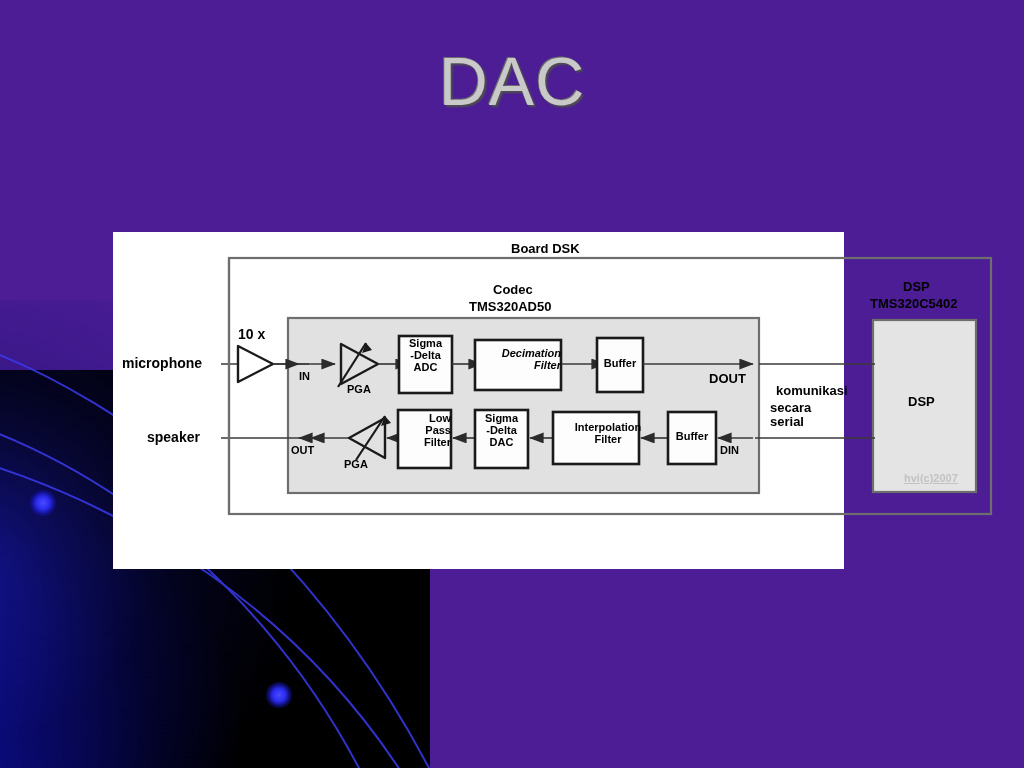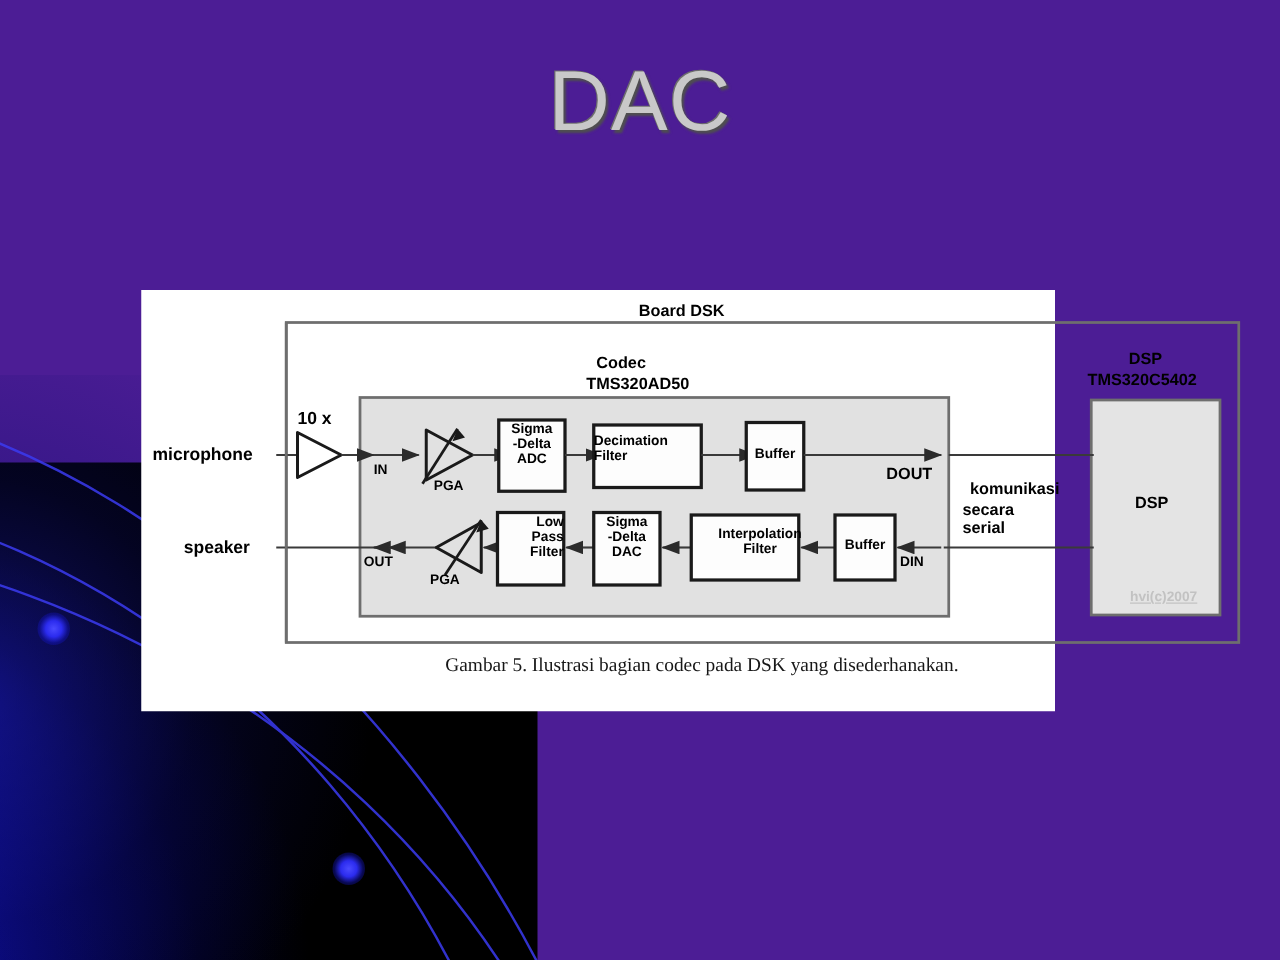--- a/index.html
+++ b/index.html
@@ -140,21 +140,21 @@
 
       <rect x="555" y="180" width="48" height="52" fill="#fdfdfd" stroke="#1a1a1a" stroke-width="2.6"></rect>
       <line x1="640" y1="206" x2="605" y2="206" stroke="#3a3a3a" stroke-width="1.7" marker-end="url(#arl)"></line>
       <line x1="762" y1="206" x2="642" y2="206" stroke="#3a3a3a" stroke-width="1.7"></line>
 
       <line x1="116" y1="26" x2="116" y2="282" stroke="#6e6e6e" stroke-width="2.2"></line>
     </svg>
 
     <div class="lbl" style="left:398px;top:10px;font-size:13px;">Board DSK</div>
 
-    <div class="lbl" style="left:364px;top:51px;font-size:13px;">Codec</div>
+    <div class="lbl" style="left:380px;top:51px;font-size:13px;">Codec</div>
     <div class="lbl" style="left:356px;top:68px;font-size:13px;">TMS320AD50</div>
 
     <div class="lbl" style="left:790px;top:48px;font-size:13px;">DSP</div>
     <div class="lbl" style="left:757px;top:65px;font-size:13px;">TMS320C5402</div>
 
     <div class="lbl" style="left:795px;top:163px;font-size:13px;">DSP</div>
     <div class="wm" style="left:791px;top:240px;text-decoration:underline;">hvi(c)2007</div>
 
     <div class="lbl" style="left:663px;top:152px;font-size:13px;">komunikasi</div>
     <div class="lbl" style="left:657px;top:169px;font-size:13px;">secara serial</div>
@@ -169,21 +169,21 @@
     <div class="lbl" style="left:607px;top:213px;font-size:11px;text-align:right;">DIN</div>
 
     <div class="lbl" style="left:234px;top:152px;font-size:11px;">PGA</div>
     <div class="lbl" style="left:231px;top:227px;font-size:11px;">PGA</div>
 
     <div class="lbl" style="left:286px;top:106px;width:53px;text-align:center;font-size:11px;">
       <div>Sigma</div>
       <div>-Delta</div>
       <div>ADC</div>
     </div>
-    <div class="lbl" style="left:362px;top:116px;width:86px;text-align:left;font-size:11px;">
+    <div class="lbl" style="left:362px;top:116px;width:86px;text-align:right;font-size:11px;font-style:italic;">
       <div>Decimation</div>
       <div>Filter</div>
     </div>
     <div class="lbl" style="left:484px;top:126px;width:46px;text-align:center;font-size:11px;">
       <div>Buffer</div>
     </div>
 
     <div class="lbl" style="left:285px;top:181px;width:53px;text-align:right;font-size:11px;">
       <div>Low</div>
       <div>Pass</div>
@@ -195,16 +195,15 @@
       <div>DAC</div>
     </div>
     <div class="lbl" style="left:452px;top:190px;width:86px;text-align:center;font-size:11px;">
       <div>Interpolation</div>
       <div>Filter</div>
     </div>
     <div class="lbl" style="left:555px;top:199px;width:48px;text-align:center;font-size:11px;">
       <div>Buffer</div>
     </div>
 
-    <div class="caption">Gambar 5. Ilustrasi bagian codec pada DSK yang disederhanakan.</div>
   </div>
 
 </div>
 
 </body></html>

